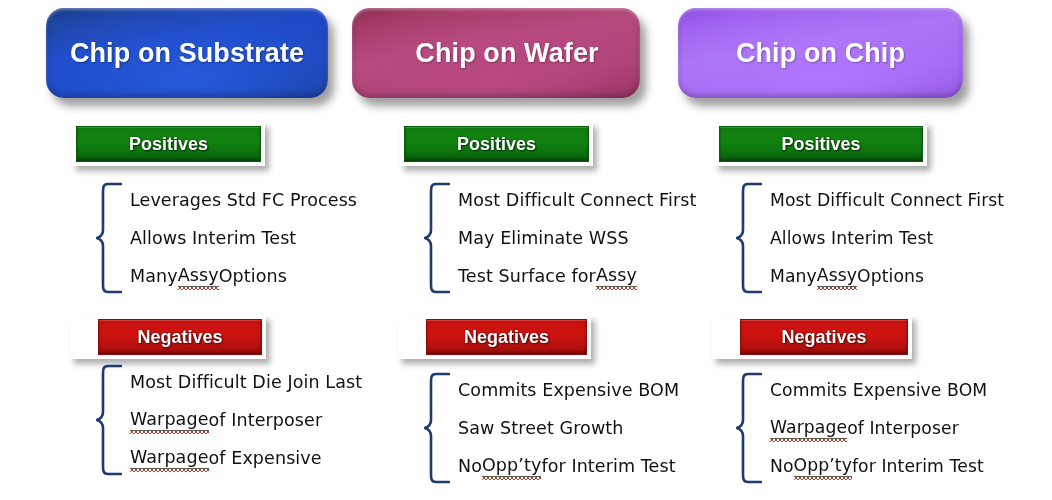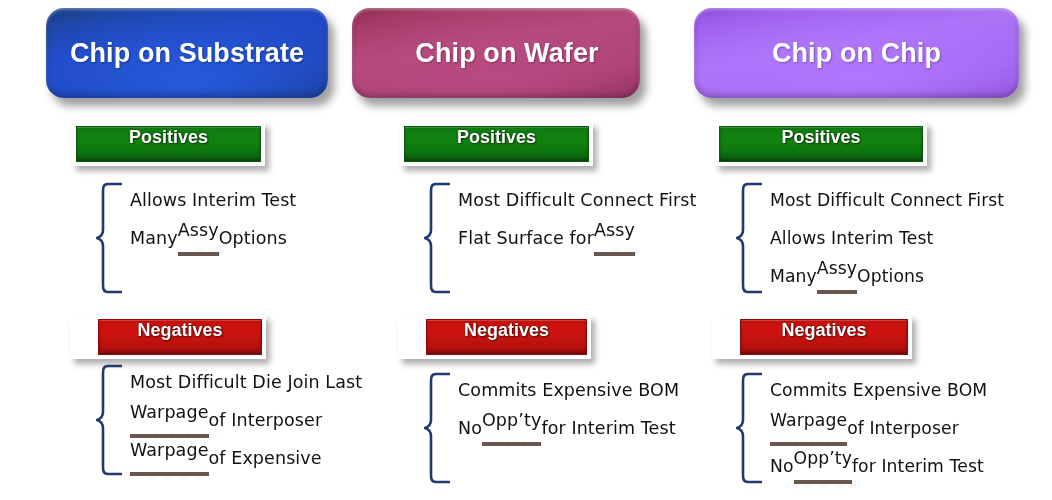--- a/index.html
+++ b/index.html
@@ -41,21 +41,21 @@
     align-items: center;
     justify-content: center;
     box-sizing: border-box;
     box-shadow:
       6px 8px 9px rgba(0,0,0,0.38),
       inset 0 2px 3px rgba(255,255,255,0.33),
       inset 0 -3px 6px rgba(0,0,0,0.25);
   }
   .col-0 .title-btn { left: 46px;  width: 282px; }
   .col-1 .title-btn { left: 22px;  width: 288px; }
-  .col-2 .title-btn { left: 44px;  width: 325px; }
+  .col-2 .title-btn { left: 28px;  width: 285px; }
 
   .title-btn .title-text {
     color: #ffffff;
     font-size: 27px;
     font-weight: bold;
     letter-spacing: 0.1px;
     font-family: "Liberation Sans", sans-serif;
     text-shadow: 1px 1px 2px rgba(0,0,0,0.30);
     white-space: nowrap;
     position: relative;
@@ -89,20 +89,21 @@
     display: flex;
     align-items: center;
     justify-content: center;
     box-shadow: 4px 5px 6px rgba(0,0,0,0.32);
   }
   .plate .plate-inner {
     width: 100%;
     height: 100%;
     box-sizing: border-box;
     display: flex;
+    align-items: center;
     justify-content: center;
   }
   .plate .plate-text {
     color: #ffffff;
     font-size: 18px;
     font-weight: bold;
     font-family: "Liberation Sans", sans-serif;
     text-shadow: 1px 1px 2px rgba(0,0,0,0.55), 0 0 2px rgba(0,0,0,0.4);
     white-space: nowrap;
   }
@@ -161,22 +162,22 @@
     align-items: center;
     white-space: nowrap;
     letter-spacing: 0.1px;
   }
   .col-2 .bullet { font-size: 17.2px; }
 
   
   .sq {
     position: relative;
     display: inline-block;
-    border-bottom: 4px solid #0f766e;
-    padding-bottom: 12px;
+    border-bottom: 1px solid #0f766e;
+    padding-bottom: 1px;
   }
   .sq::after {
     content: "";
     position: absolute;
     left: 0;
     right: 0;
     bottom: -4px;
     height: 4px;
     background-image:
       linear-gradient(135deg, transparent 40%, #c0392b 40%, #c0392b 60%, transparent 60%),
@@ -203,20 +204,23 @@
     </div>
 
     <div class="group group-pos">
       <div class="brace">
         <svg width="26" height="112" viewBox="0 0 26 112" fill="none" xmlns="http://www.w3.org/2000/svg">
           <path d="M25 2 H12 C7 2 7 6 7 10 V48 C7 53 4 55 1 56 C4 57 7 59 7 64 V102 C7 106 7 110 12 110 H25" stroke="#1f3a6e" stroke-width="2.6" stroke-linecap="round" stroke-linejoin="round" fill="none"></path>
         </svg>
       </div>
       <div class="bullets">
         <div class="bullet">
+            <span>Leverages Std FC Process</span>
+          </div>
+        <div class="bullet">
             <span>Allows Interim Test</span>
           </div>
         <div class="bullet">
             <span>Many </span>
             <span class="sq">Assy</span>
             <span> Options</span>
           </div>
       </div>
     </div>
 
@@ -264,41 +268,47 @@
       <div class="brace">
         <svg width="26" height="112" viewBox="0 0 26 112" fill="none" xmlns="http://www.w3.org/2000/svg">
           <path d="M25 2 H12 C7 2 7 6 7 10 V48 C7 53 4 55 1 56 C4 57 7 59 7 64 V102 C7 106 7 110 12 110 H25" stroke="#1f3a6e" stroke-width="2.6" stroke-linecap="round" stroke-linejoin="round" fill="none"></path>
         </svg>
       </div>
       <div class="bullets">
         <div class="bullet">
             <span>Most Difficult Connect First</span>
           </div>
         <div class="bullet">
-            <span>Flat Surface for </span>
+            <span>May Eliminate WSS</span>
+          </div>
+        <div class="bullet">
+            <span>Test Surface for </span>
             <span class="sq">Assy</span>
           </div>
       </div>
     </div>
 
     <div class="plate plate-red plate-neg">
       <div class="plate-inner">
         <span class="plate-text">Negatives</span>
       </div>
     </div>
 
     <div class="group group-neg">
       <div class="brace">
         <svg width="26" height="112" viewBox="0 0 26 112" fill="none" xmlns="http://www.w3.org/2000/svg">
           <path d="M25 2 H12 C7 2 7 6 7 10 V48 C7 53 4 55 1 56 C4 57 7 59 7 64 V102 C7 106 7 110 12 110 H25" stroke="#1f3a6e" stroke-width="2.6" stroke-linecap="round" stroke-linejoin="round" fill="none"></path>
         </svg>
       </div>
       <div class="bullets">
         <div class="bullet">
             <span>Commits Expensive BOM</span>
+          </div>
+        <div class="bullet">
+            <span>Saw Street Growth</span>
           </div>
         <div class="bullet">
             <span>No </span>
             <span class="sq">Opp’ty</span>
             <span> for Interim Test</span>
           </div>
       </div>
     </div>
   </div>
 

